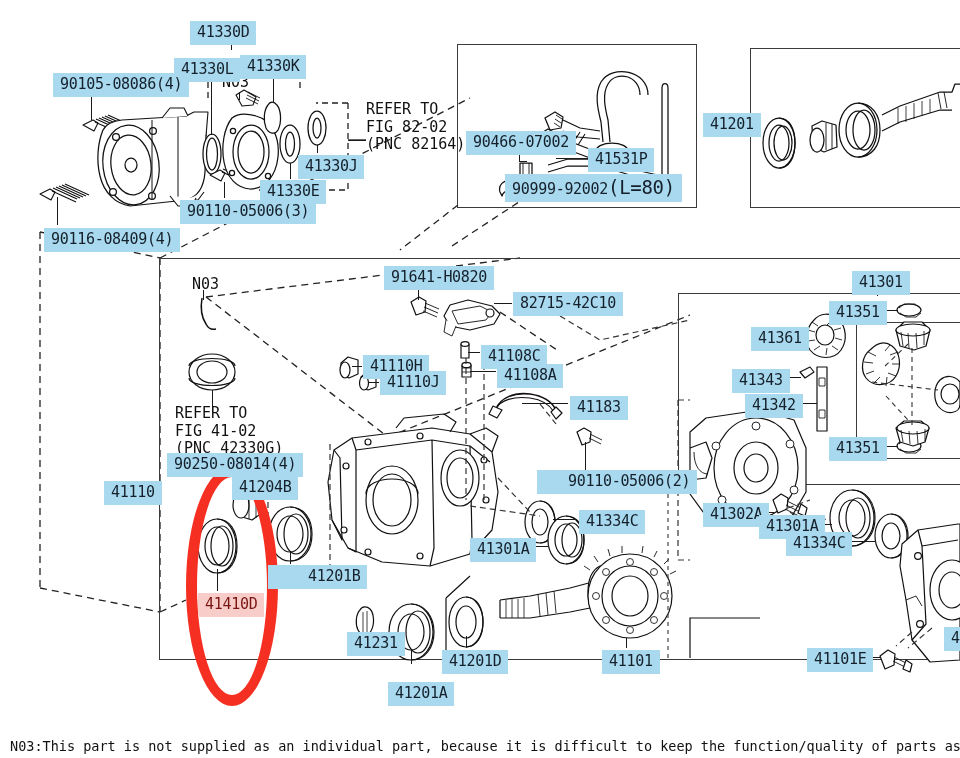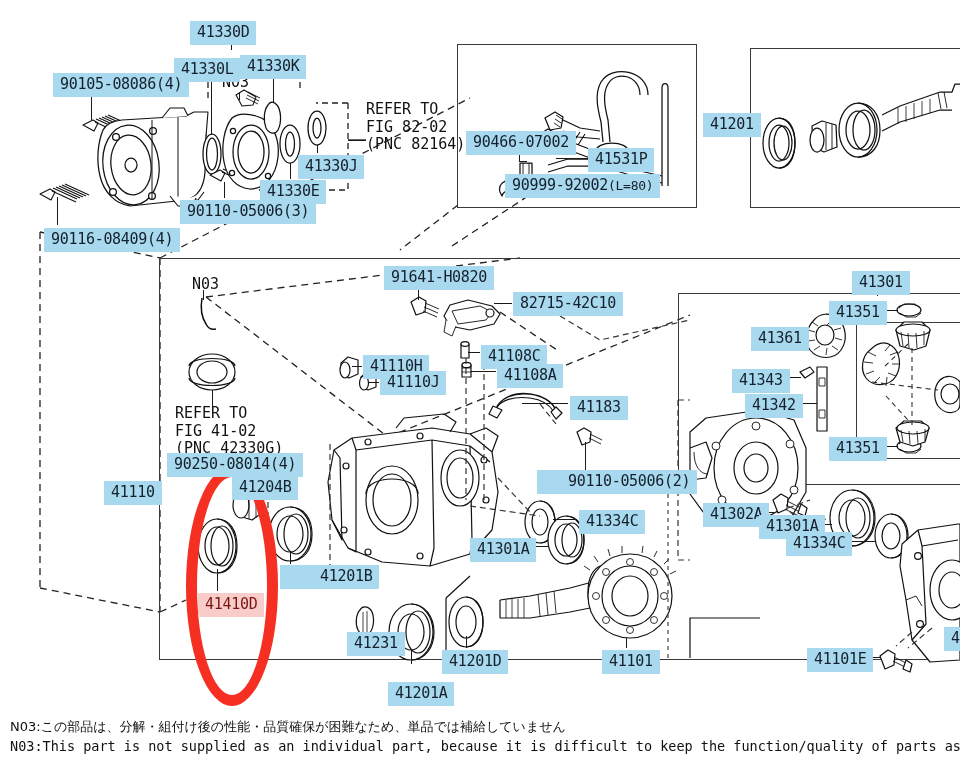--- a/index.html
+++ b/index.html
@@ -28,21 +28,21 @@
     font-family:"DejaVu Sans Mono","Liberation Mono",monospace;
     z-index:30;
   }
   .pill.red{
     background:#f8ccc9;
     color:#7a1512;
   }
   .pill .suffix{
     background:transparent;
     color:#15202b;
-    font-size:13px;
+    font-size:19px;
     margin-top:22px;
   }
   .plain{
     position:absolute;
     color:#111;
     font-size:15px;
     line-height:1.18;
     white-space:pre;
     z-index:28;
     font-family:"DejaVu Sans Mono","Liberation Mono",monospace;
@@ -556,35 +556,34 @@
       <div class="pill" style="left: 380px; top: 371px;"><span>41110J</span></div>
       <div class="pill" style="left: 481px; top: 345px;"><span>41108C</span></div>
       <div class="pill" style="left: 497px; top: 364px;"><span>41108A</span></div>
       <div class="pill" style="left: 570px; top: 396px;"><span>41183</span></div>
       <div class="pill" style="left: 537px; top: 470px; padding-left: 31px;"><span>90110-05006(2)</span></div>
       <div class="pill" style="left: 579px; top: 510px;"><span>41334C</span></div>
       <div class="pill" style="left: 470px; top: 538px;"><span>41301A</span></div>
       <div class="pill" style="left: 167px; top: 453px;"><span>90250-08014(4)</span></div>
       <div class="pill" style="left: 104px; top: 481px;"><span>41110</span></div>
       <div class="pill" style="left: 232px; top: 476px;"><span>41204B</span></div>
-      <div class="pill" style="left: 280px; top: 565px; padding-left: 40px;"><span>41201B</span></div>
+      <div class="pill" style="left: 268px; top: 565px; padding-left: 40px;"><span>41201B</span></div>
       <div class="pill red" style="left: 198px; top: 593px;"><span>41410D</span></div>
       <div class="pill" style="left: 347px; top: 586px; margin-top: 46px;"><span>41231</span></div>
       <div class="pill" style="left: 388px; top: 682px;"><span>41201A</span></div>
       <div class="pill" style="left: 442px; top: 650px;"><span>41201D</span></div>
       <div class="pill" style="left: 602px; top: 650px;"><span>41101</span></div>
       <div class="pill" style="left: 852px; top: 271px;"><span>41301</span></div>
       <div class="pill" style="left: 829px; top: 301px;"><span>41351</span></div>
       <div class="pill" style="left: 751px; top: 327px;"><span>41361</span></div>
       <div class="pill" style="left: 732px; top: 369px;"><span>41343</span></div>
       <div class="pill" style="left: 745px; top: 394px;"><span>41342</span></div>
       <div class="pill" style="left: 829px; top: 437px;"><span>41351</span></div>
       <div class="pill" style="left: 703px; top: 503px;"><span>41302A</span></div>
       <div class="pill" style="left: 759px; top: 515px;"><span>41301A</span></div>
       <div class="pill" style="left: 786px; top: 532px;"><span>41334C</span></div>
       <div class="pill" style="left: 807px; top: 648px;"><span>41101E</span></div>
       <div class="pill" style="left: 944px; top: 627px;"><span>41</span></div>
     </div>
 
-  <div class="foot jp" style="top:718px;">N03:この部品は、分解・組付け後の性能・品質確保が困難なため、単品では補給していません</div>
   <div class="foot" style="top:738px;">N03:This part is not supplied as an individual part, because it is difficult to keep the function/quality of parts assembled/disassembled</div>
 
 </div>
 
 </body></html>

